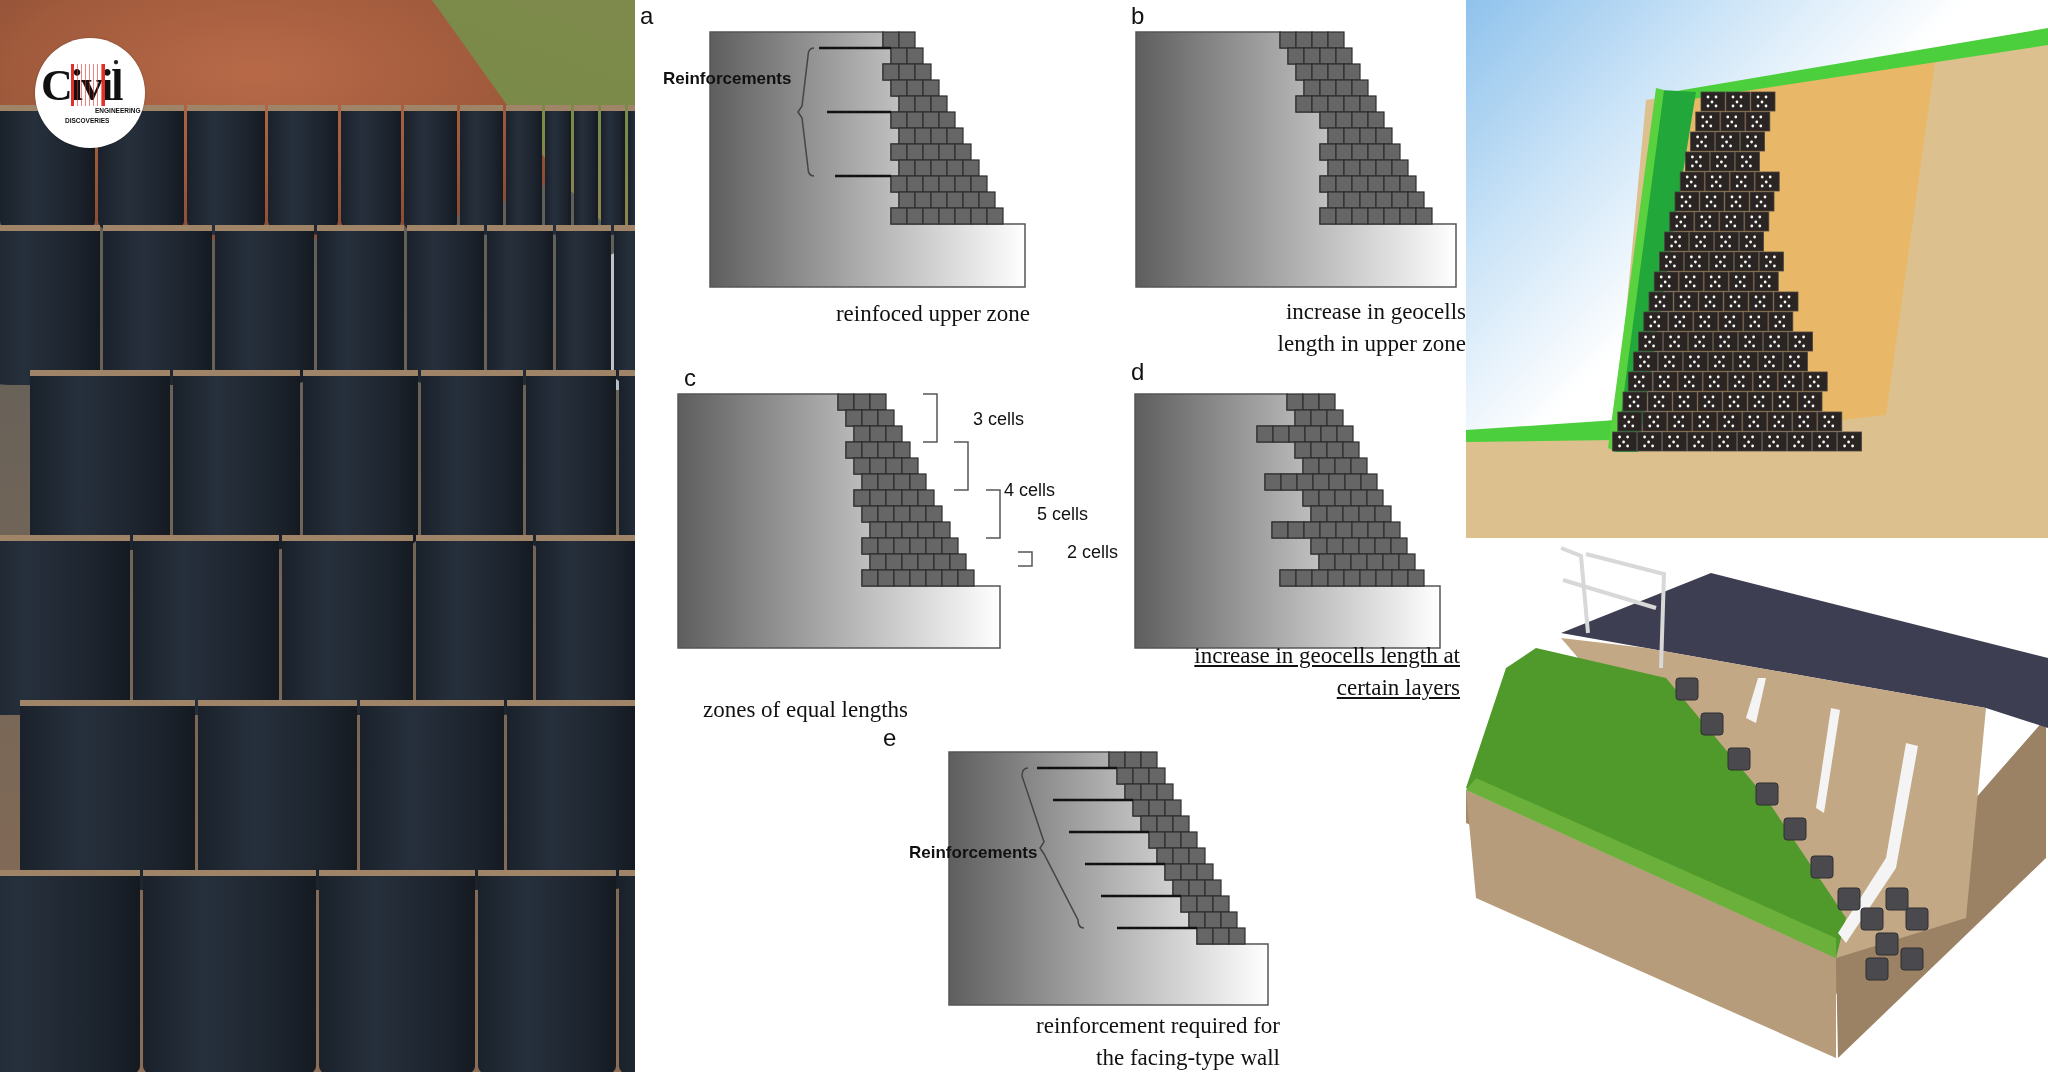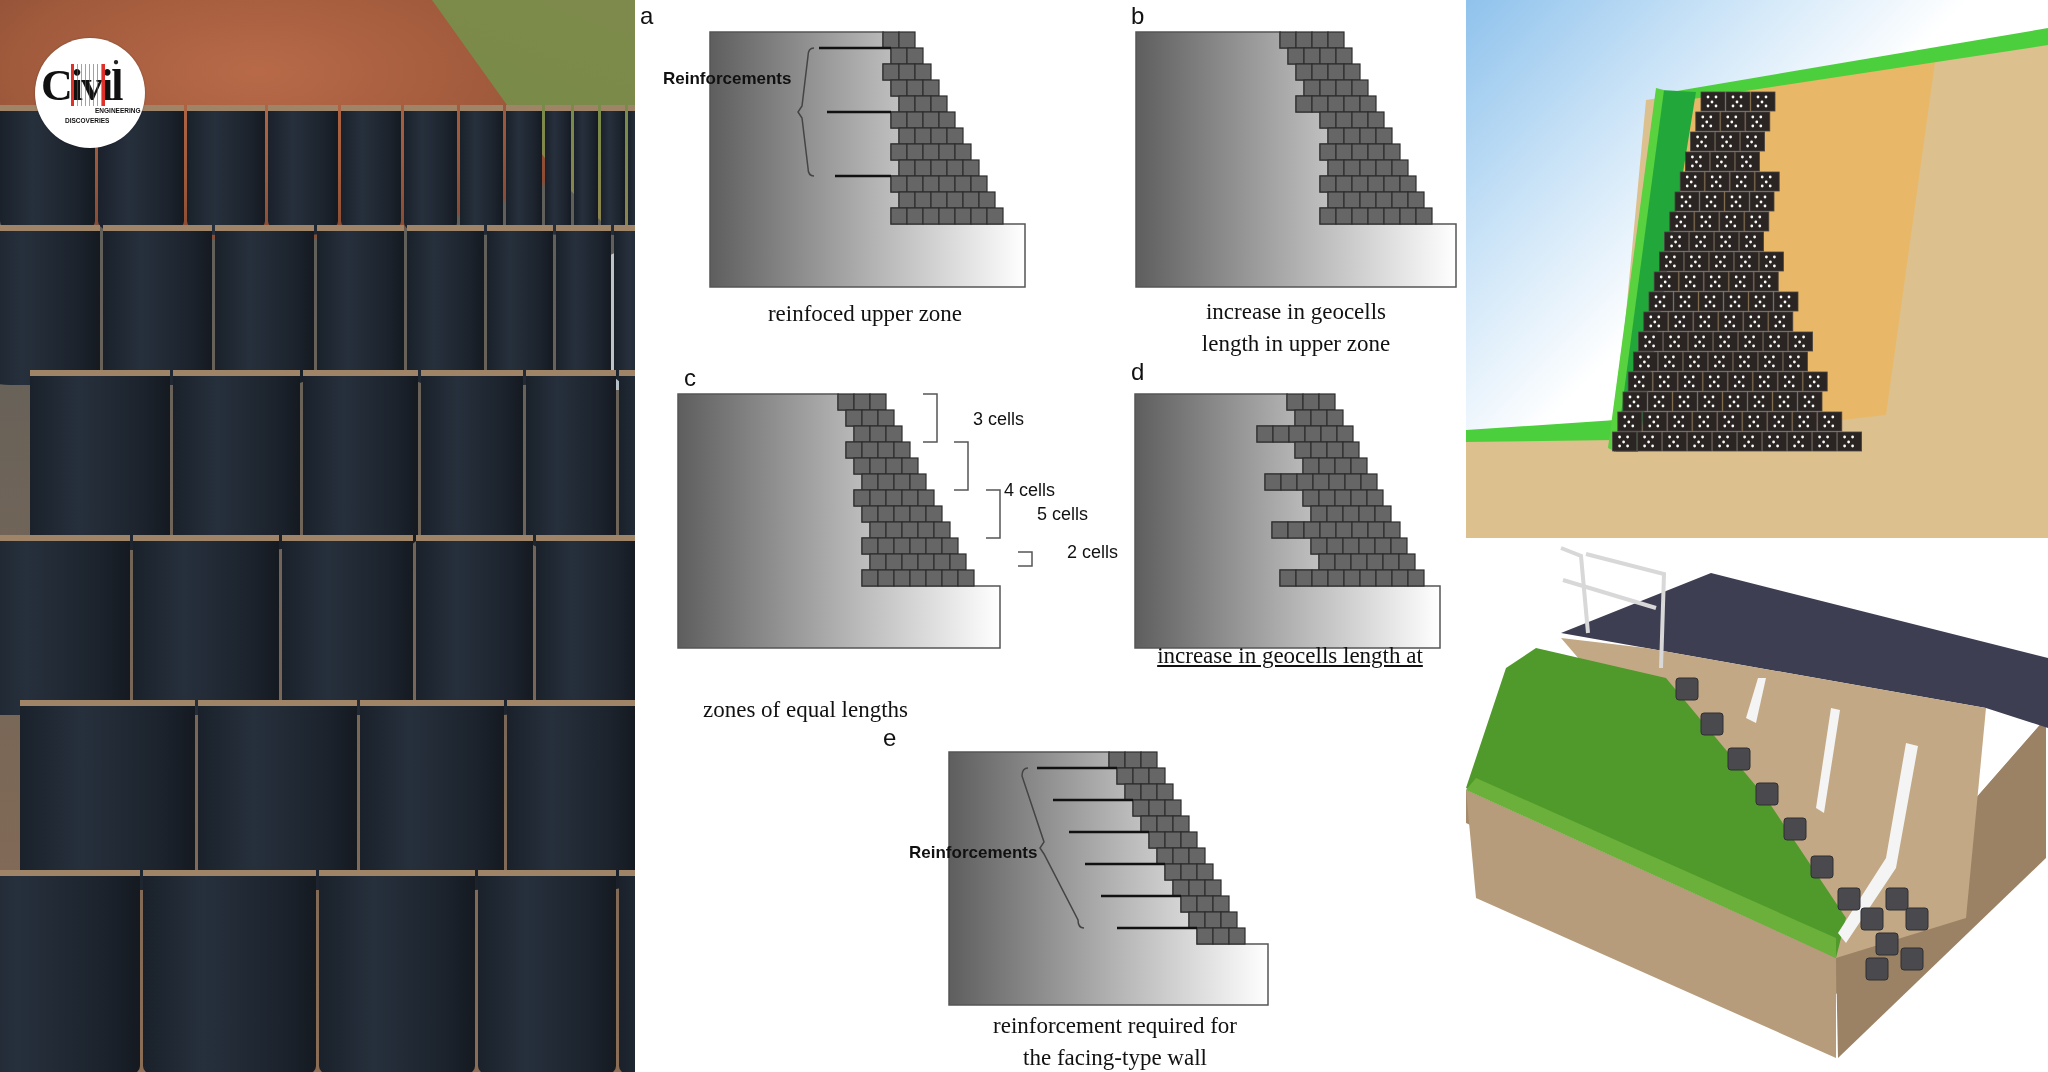--- a/index.html
+++ b/index.html
@@ -28,21 +28,21 @@
     font-size:44px; letter-spacing:-2px; color:#111; }
   #logo .bridge { position:absolute; left:36px; top:26px; width:34px; height:42px;
     border-left:3px solid #e0302a; border-right:3px solid #e0302a; box-sizing:border-box;
     background: repeating-linear-gradient(90deg,transparent 0 3px,rgba(224,48,42,0.6) 3px 4px); }
   #logo .globe { position:absolute; left:78px; top:18px; font-size:10px; color:#222; }
   #logo .eng { position:absolute; left:60px; top:69px; font-size:6.5px; font-weight:bold; color:#111; }
   #logo .disc { position:absolute; left:30px; top:79px; font-size:6.5px; font-weight:bold; color:#111; }
 
   
   .plabel { position:absolute; font-family:"Liberation Sans", sans-serif; font-size:24px; color:#111; }
-  .caption { position:absolute; font-family:"Liberation Serif", serif; font-size:23px; color:#111; text-align:center; line-height:32px; }
+  .caption { position:absolute; font-family:"Liberation Serif", serif; font-size:23px; color:#111; text-align:right; line-height:32px; }
   .annot { position:absolute; font-family:"Liberation Sans", sans-serif; font-size:18px; color:#111;margin-left:28px; }
   .annot.bold { font-weight:bold; font-size:17px; }
   svg.diag { position:absolute; overflow:visible; }
 
   
   #ill-top { left:1466px; top:0; width:582px; height:538px; overflow:hidden;
     background: linear-gradient(135deg,#8fc2ec 0%,#cfe6f8 25%,#ffffff 45%,#ffffff 100%); }
   #ill-bottom { left:1466px; top:538px; width:582px; height:534px; overflow:hidden; background:#ffffff; }
 </style>
 </head>
@@ -437,20 +437,21 @@
 <div class="annot" style="left:976px;top:480px;">4 cells</div>
 <div class="annot" style="left:1009px;top:504px;">5 cells</div>
 <div class="annot" style="left:1039px;top:542px;">2 cells</div>
 <div class="caption" style="left:668px;top:660px;width:330px;text-align:left;padding-left:35px;margin-top:34px;">
   <div>zones of equal lengths</div>
 </div>
 
 <div class="plabel" style="left:1131px;top:358px;">d</div>
 <div class="caption" style="left:1120px;top:640px;width:340px;text-decoration:underline;">
   <div>increase in geocells length at</div>
+  <div>certain layers</div>
 </div>
 
 <div class="plabel" style="left:883px;top:724px;">e</div>
 <div class="annot bold" style="left:881px;top:843px;">Reinforcements</div>
 <div class="caption" style="left:950px;top:1010px;width:330px;">
   <div>reinforcement required for</div>
   <div>the facing-type wall</div>
 </div>
 
 <div id="ill-top" class="abs">

